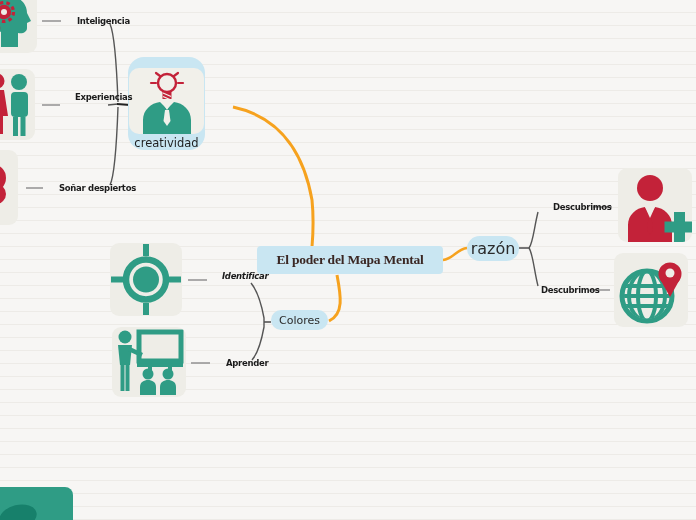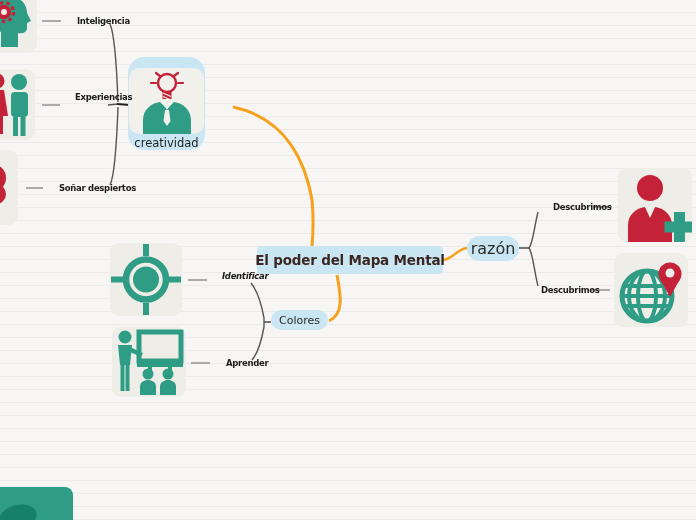--- a/index.html
+++ b/index.html
@@ -21,21 +21,21 @@
     position:absolute;background:#eeede7;border-radius:9px;
     display:flex;align-items:center;justify-content:center;overflow:hidden;
   }
   
   .node{
     position:absolute;background:#c9e6f2;display:flex;align-items:center;justify-content:center;
     color:#2b2b2b;white-space:nowrap;
   }
   .node-root{
     left:257px;top:246px;width:186px;height:28px;border-radius:4px;
-    font-size:13.5px;font-weight:bold;color:#3a2723;letter-spacing:-0.2px;
+    font-size:13.5px;font-weight:bold;color:#3a2723;letter-spacing:-0.2px;font-family:Liberation Serif, serif;
   }
   .node-creatividad{
     left:128px;top:57px;width:77px;height:93px;border-radius:16px;
     flex-direction:column;justify-content:flex-end;
   }
   .node-creatividad .inner{
     margin-top:7px;width:75px;height:66px;background:#f1f0ea;border-radius:10px;
     display:flex;align-items:center;justify-content:center;
   }
   .node-creatividad .caption{font-size:11.5px;color:#1f1f1f;margin-top:2px;}

